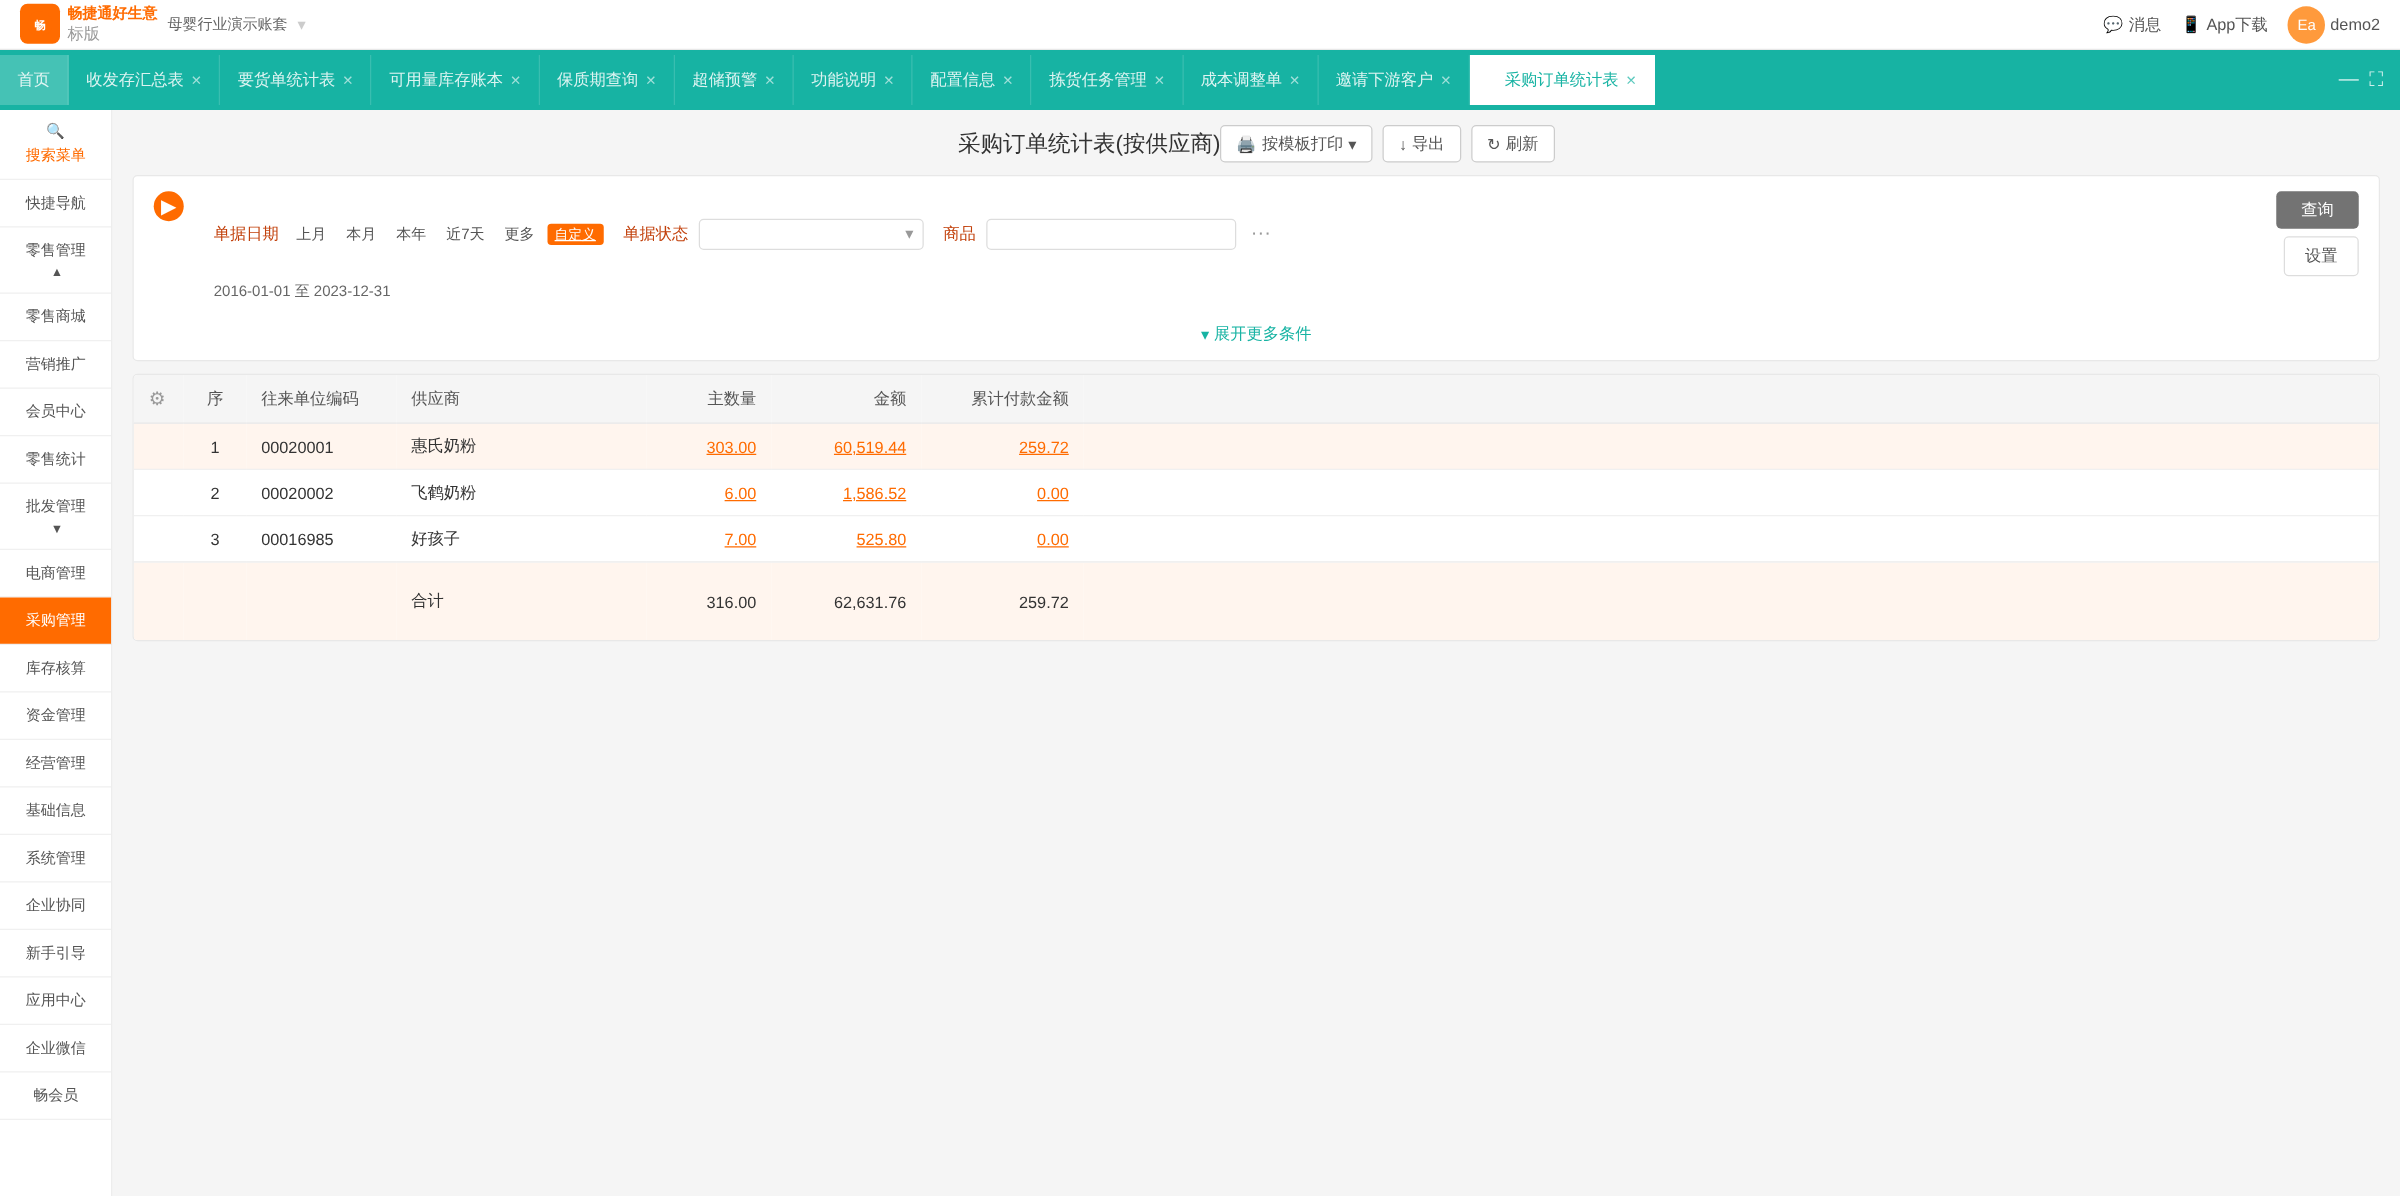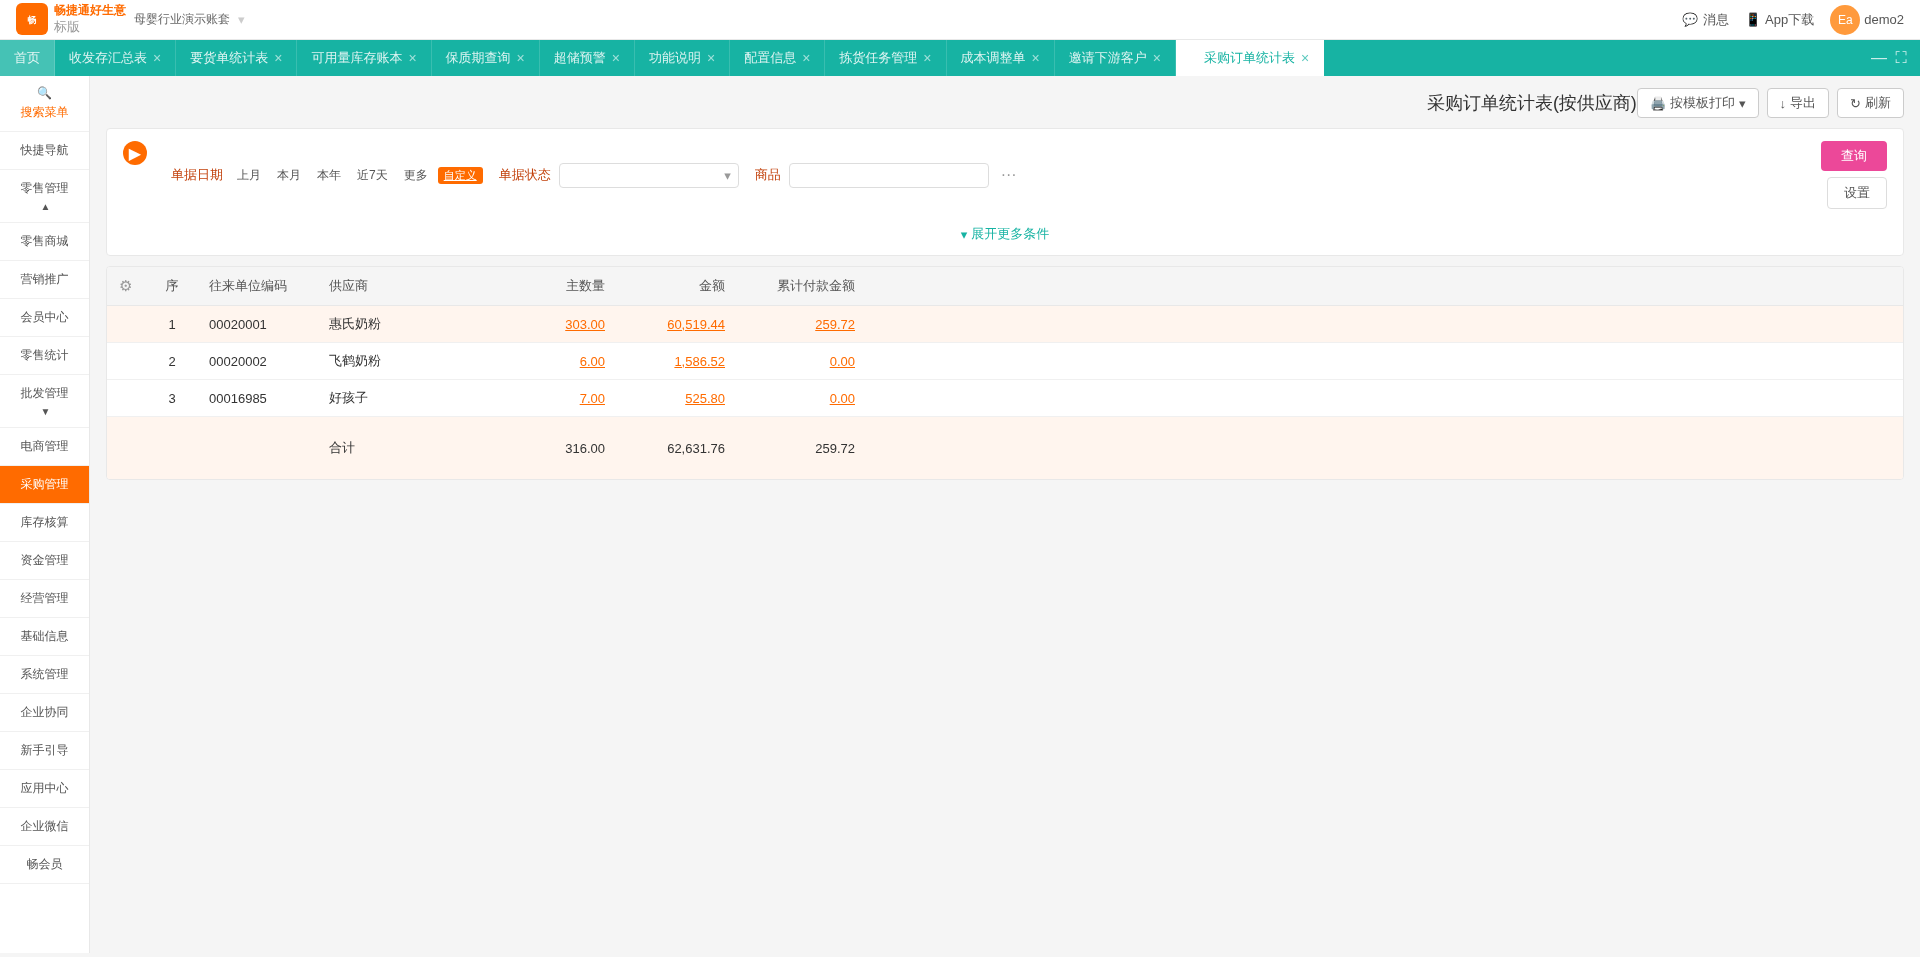--- a/index.html
+++ b/index.html
@@ -66,21 +66,21 @@
       background: #ff9a3c;
       display: flex;
       align-items: center;
       justify-content: center;
       color: white;
       font-size: 12px;
     }
 
     
     .nav-tabs-bar {
-      height: 36px;
+      height: 48px;
       background: #17b3a3;
       display: flex;
       align-items: center;
       overflow: hidden;
     }
     .nav-tab {
       height: 40px;
       padding: 0 14px;
       display: flex;
       align-items: center;
@@ -164,21 +164,21 @@
       flex: 1;
       padding: 12px 16px;
       background: #f5f5f5;
       overflow-y: auto;
     }
 
     
     .page-title-bar {
       display: flex;
       align-items: center;
-      justify-content: flex-end;
+      justify-content: center;
       margin-bottom: 10px;
     }
     .page-title {
       font-size: 18px;
       font-weight: 500;
       color: #333;
     }
     .title-actions {
       display: flex;
       align-items: center;
@@ -310,21 +310,21 @@
       cursor: pointer;
       font-size: 13px;
       margin-top: 8px;
     }
     .more-filters-row {
       display: flex;
       justify-content: center;
       margin-top: 8px;
     }
     .btn-query {
-      background: #ec4899;
+      background: #737373;
       color: white;
       border: none;
       border-radius: 4px;
       padding: 6px 20px;
       font-size: 13px;
       cursor: pointer;
       margin-left: auto;
     }
     .btn-settings {
       background: #fff;
@@ -629,20 +629,21 @@
               <input class="filter-input" type="text" style="">
               <span class="dots-btn">···</span>
             </div>
 
             <div style="margin-left:auto;display:flex;flex-direction:column;gap:6px;align-items:flex-end;">
               <button class="btn-query">查询</button>
               <button class="btn-settings">设置</button>
             </div>
           </div>
 
+          <div class="date-range">2016-01-01 至 2023-12-31</div>
         </div>
       </div>
 
       <div class="more-filters-row">
         <div class="expand-btn">
           <span>▾</span>
           <span>展开更多条件</span>
         </div>
       </div>
     </div>

